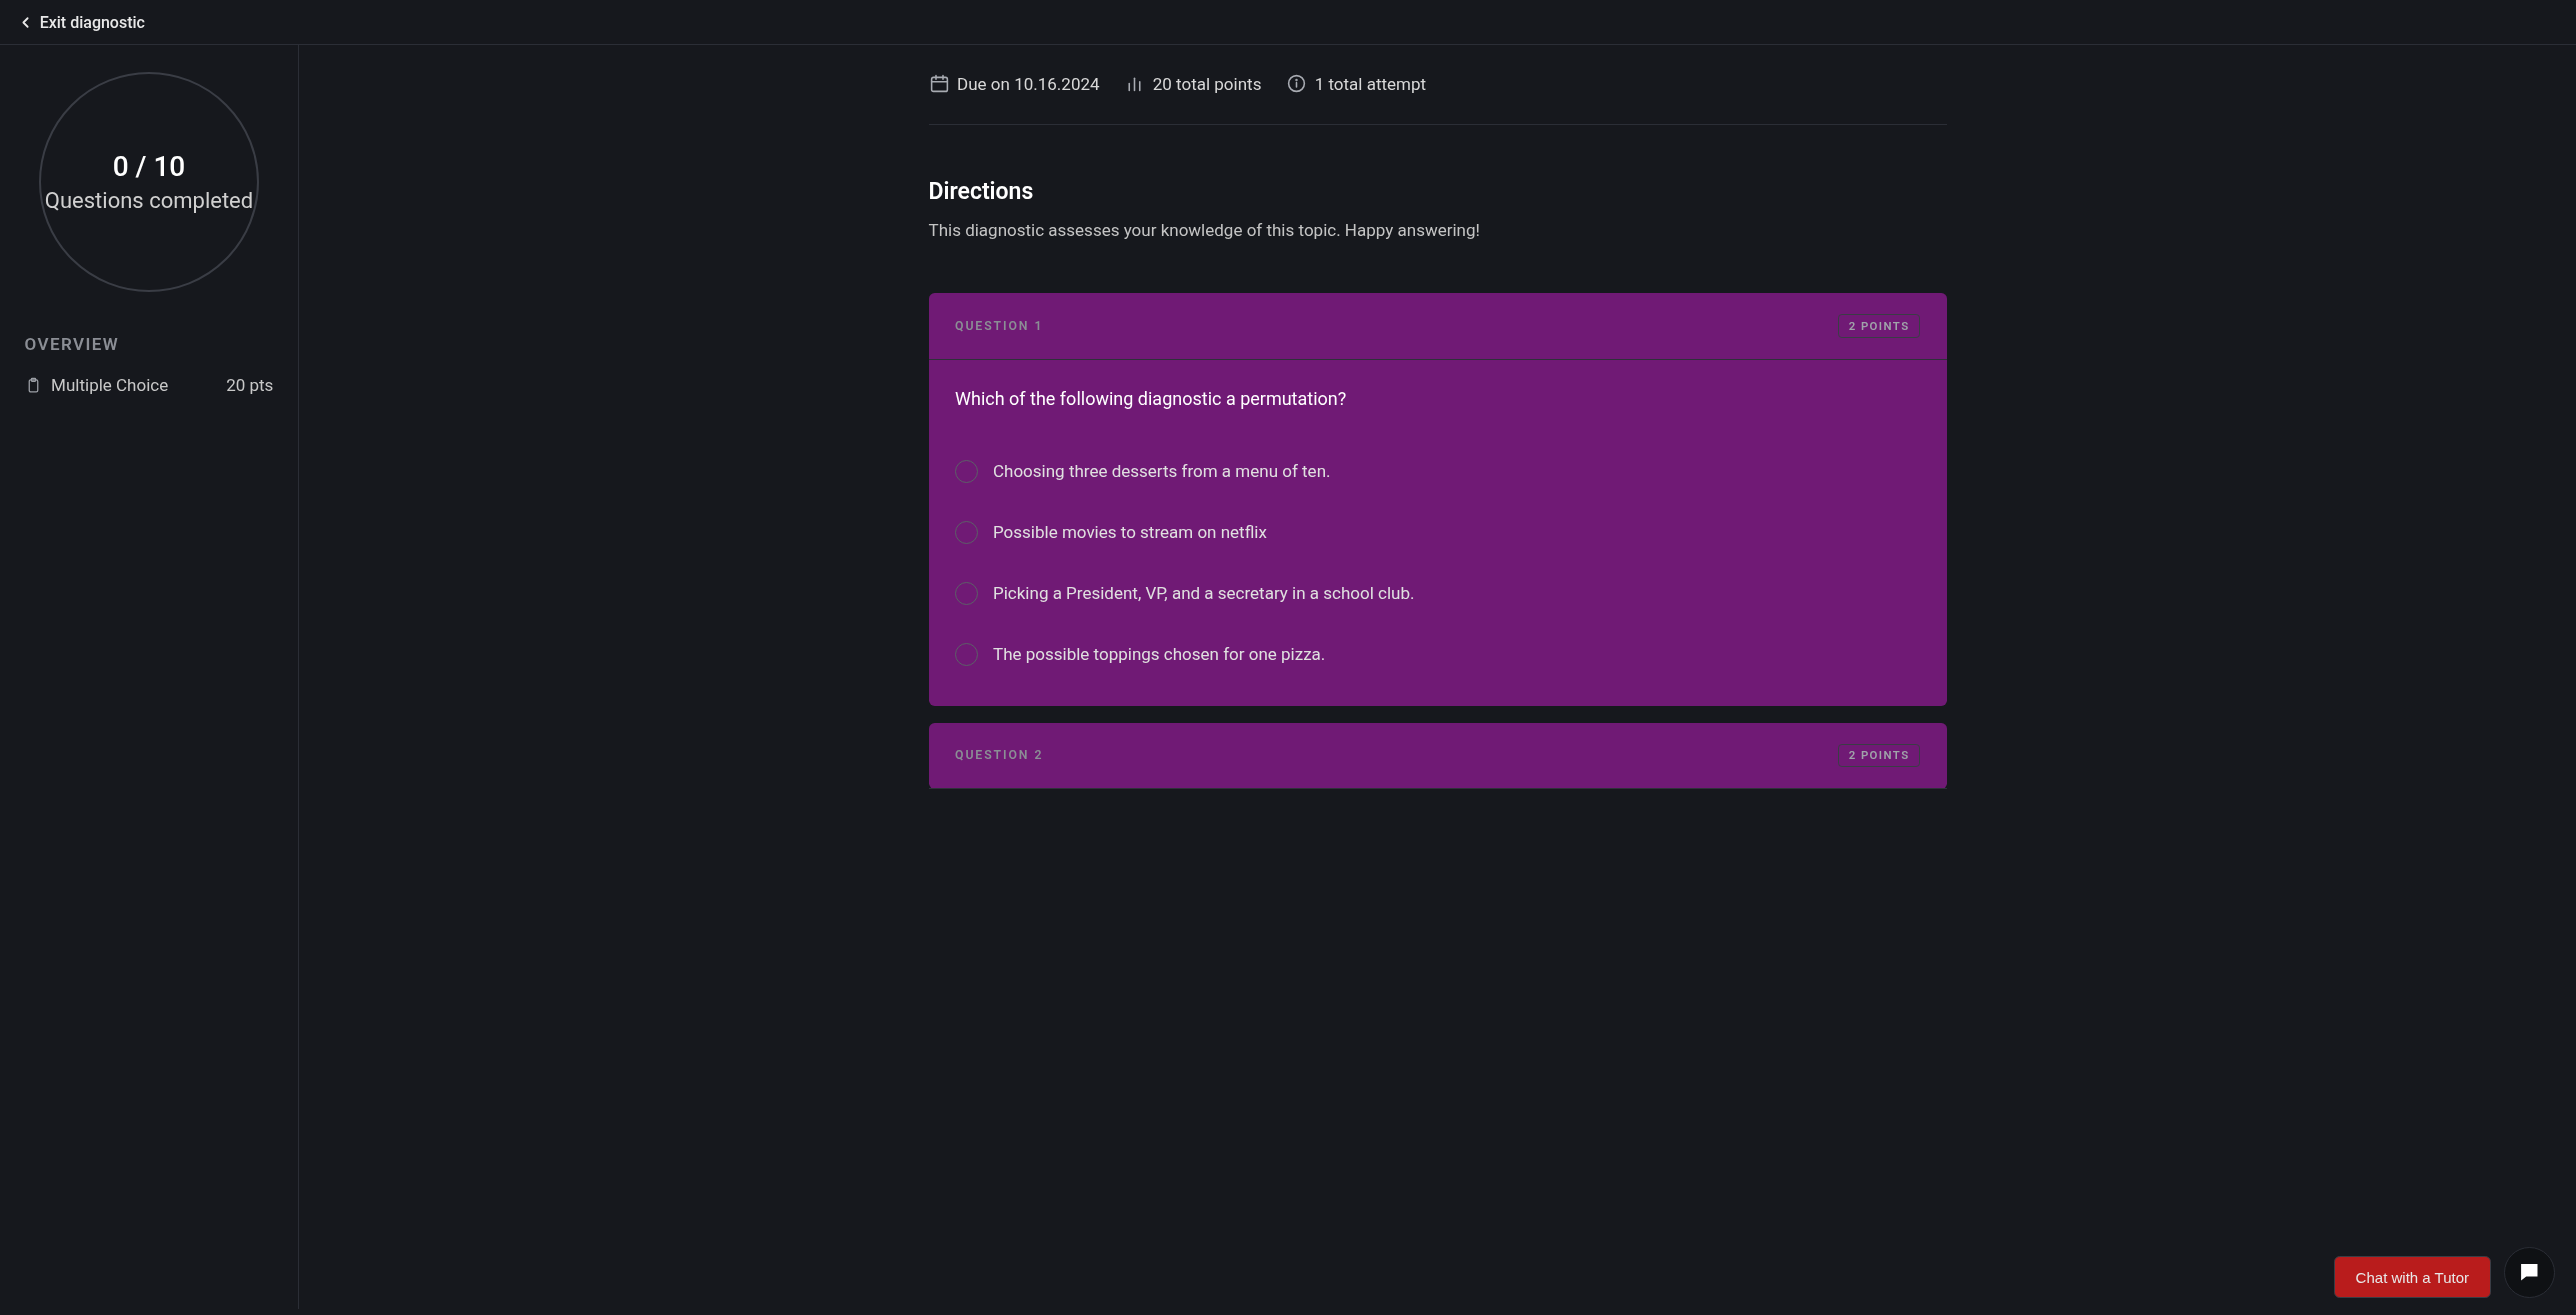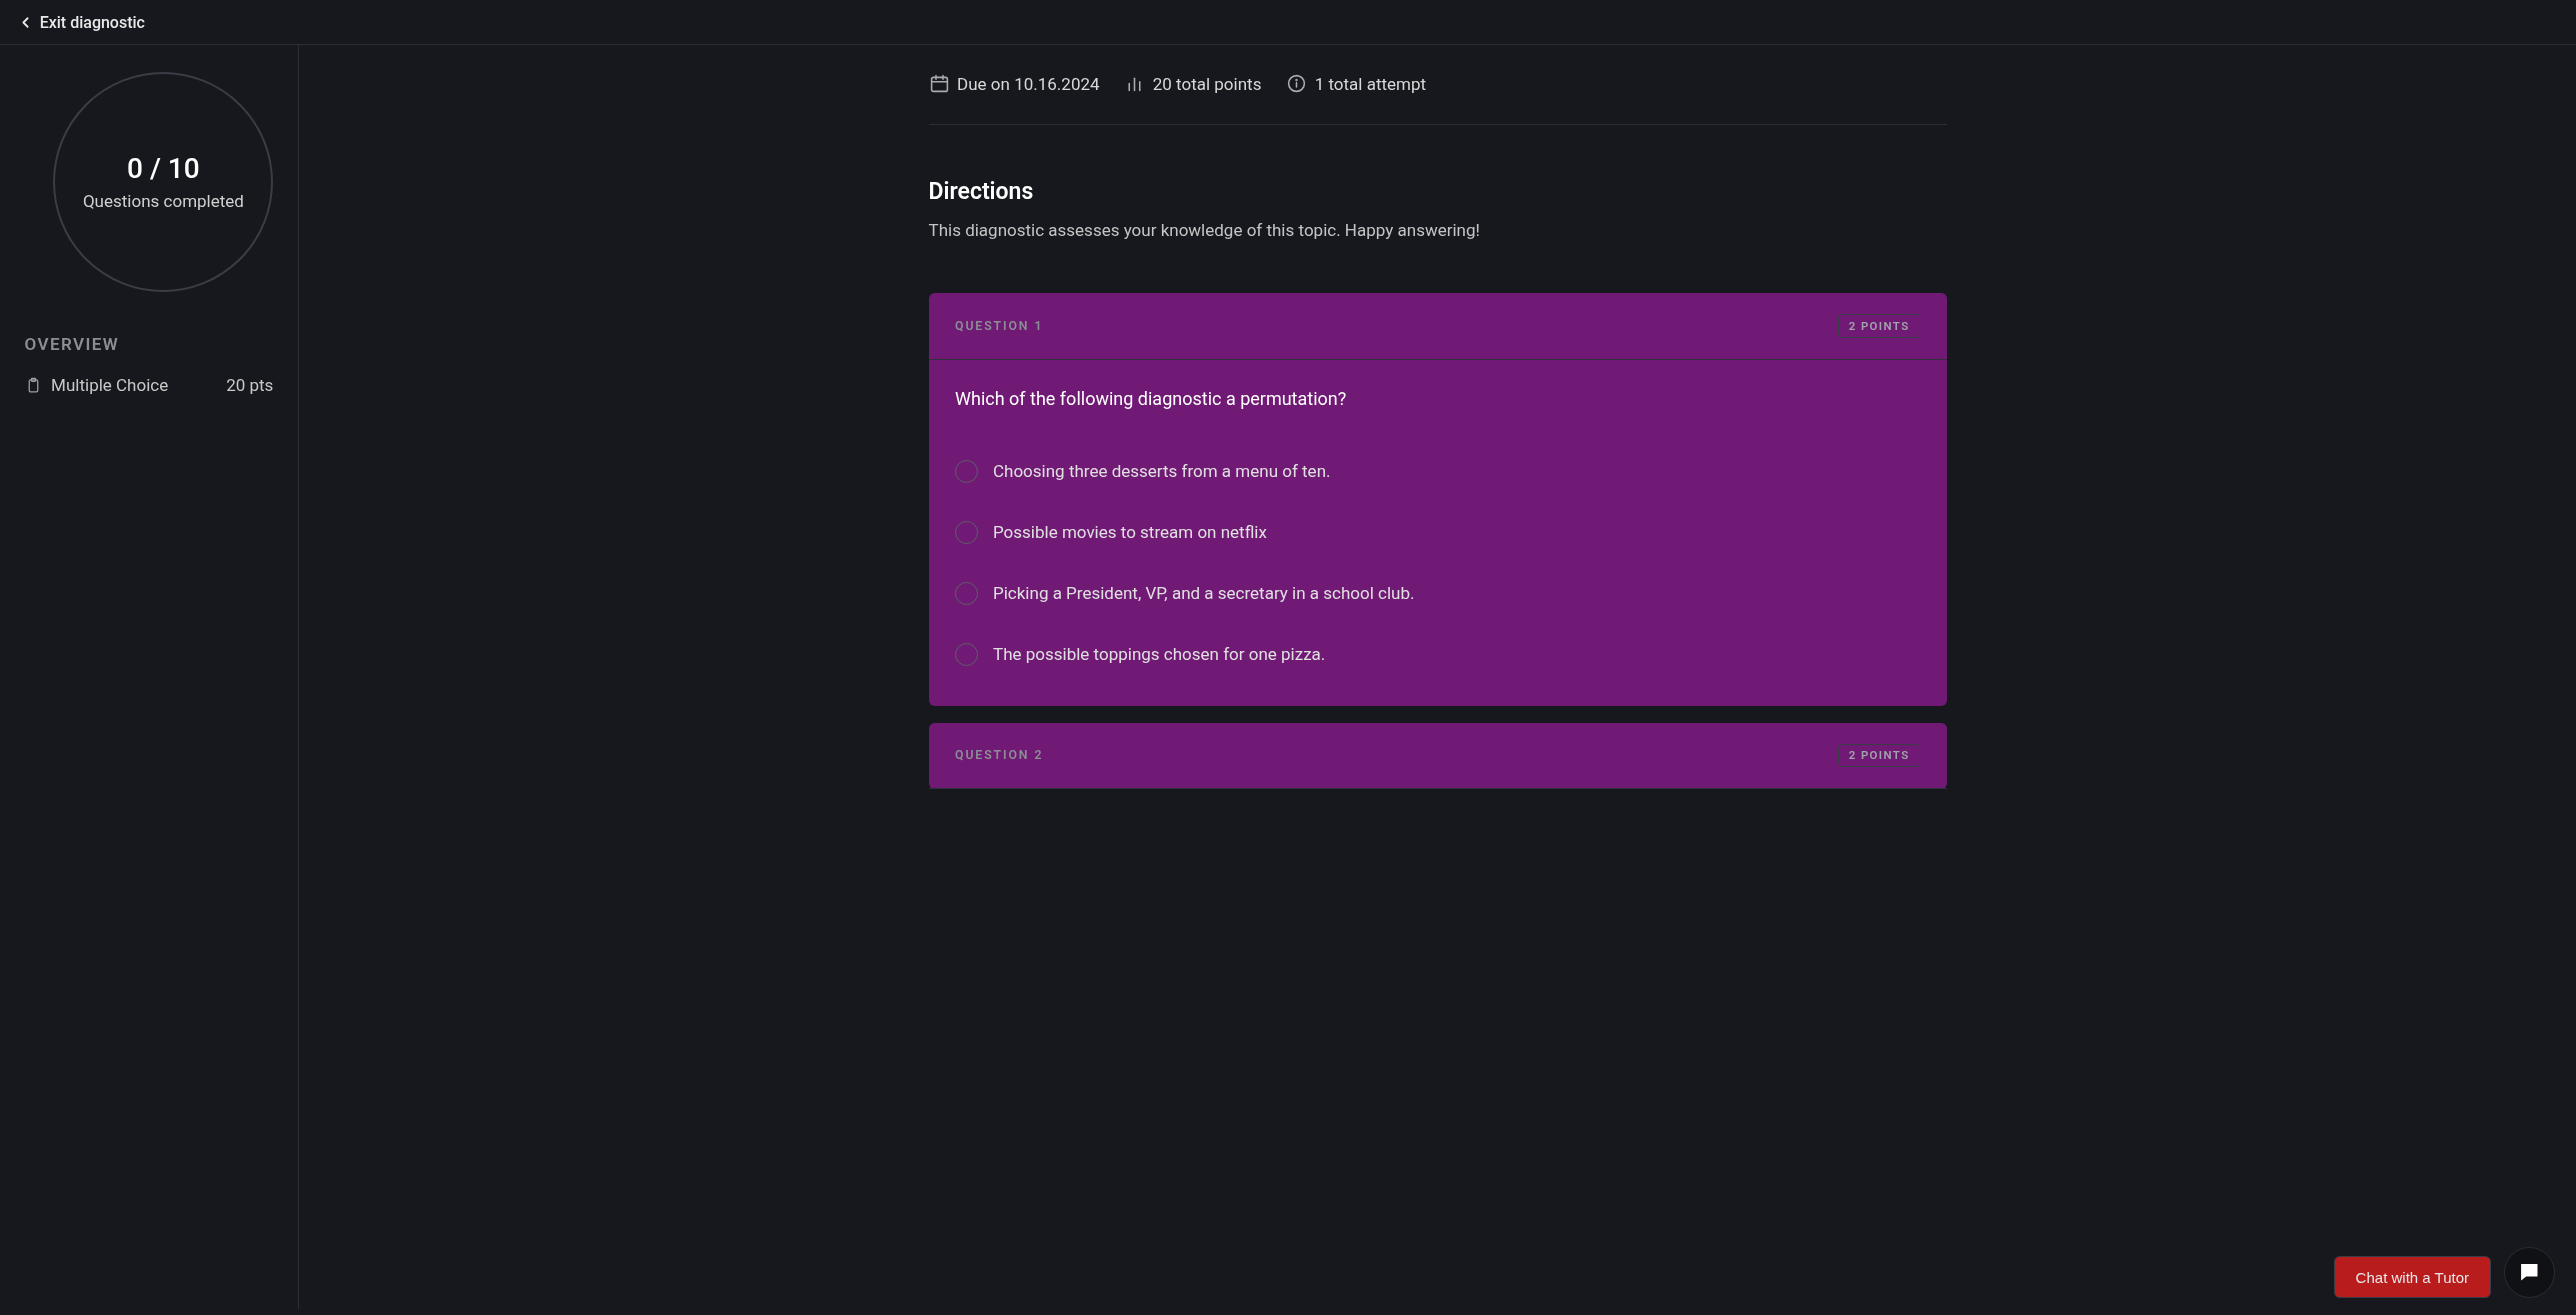--- a/index.html
+++ b/index.html
@@ -38,42 +38,42 @@
     height: calc(100% - 51px);
   }
 
   
   .sidebar {
     width: 299px;
     border-right: 0.9px solid #2b2e36;
     padding: 26.5px 24.6px;
     display: flex;
     flex-direction: column;
-    align-items: flex-end;
+    align-items: center;
   }
   .progress-circle {
     width: 220px;
     height: 220px;
     border-radius: 50%;
     border: 2.8px solid #3a3d45;
     display: flex;
     flex-direction: column;
     align-items: center;
     justify-content: center;
     margin-top: 0px;
     margin-bottom: 42px;
   }
   .progress-count {
     font-size: 28px;
     font-weight: 500;
     color: #ffffff;
     margin-bottom: 5.7px;
   }
   .progress-label {
-    font-size: 17px;
+    font-size: 22px;
     color: #d0d0d0;
   }
   .overview-section {
     width: 100%;
   }
   .overview-heading {
     font-size: 17px;
     font-weight: 600;
     letter-spacing: 1.4px;
     color: #8b8e95;

